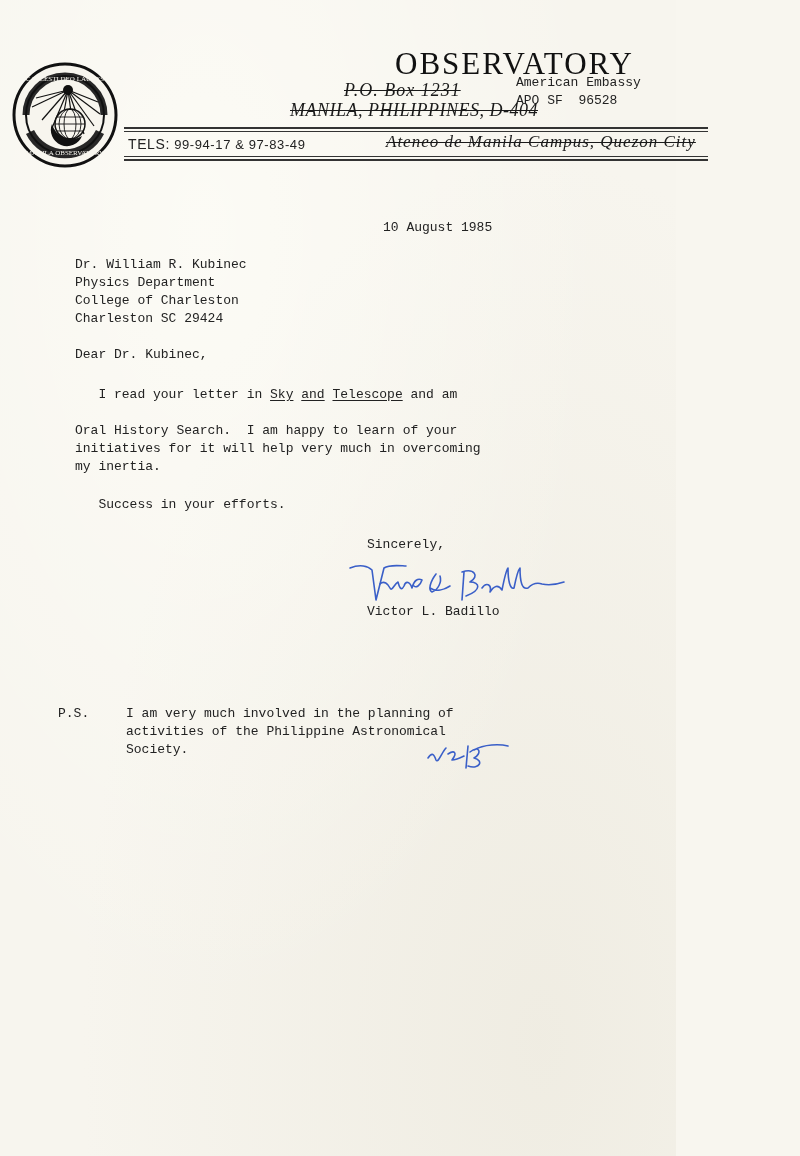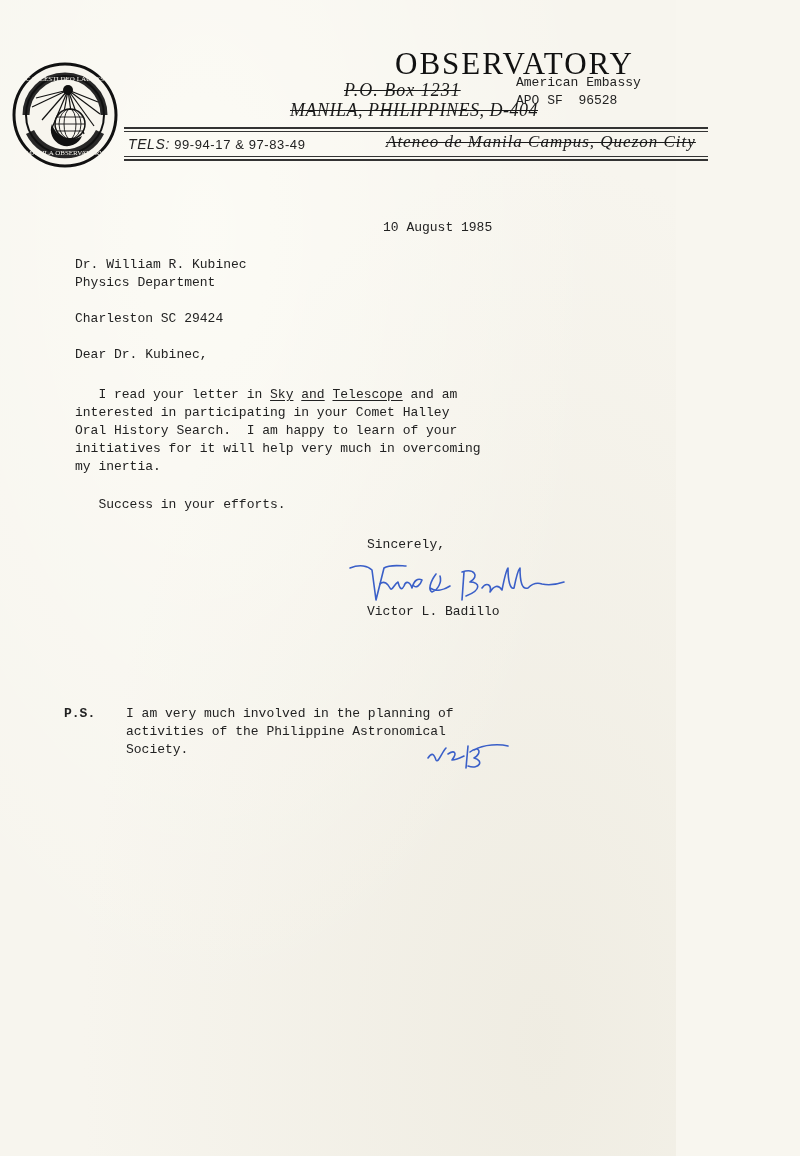--- a/index.html
+++ b/index.html
@@ -79,56 +79,56 @@
 
   <div class="abs mono typed" style="left:516px; top:74px;">American Embassy</div>
   <div class="abs mono typed" style="left:516px; top:92px;">APO SF  96528</div>
 
   <div class="rule" style="top:127px; height:2px;"></div>
   <div class="rule" style="top:131px; height:1px;"></div>
   <div class="rule" style="top:156px; height:1px;"></div>
   <div class="rule" style="top:159px; height:2px;"></div>
 
   <div class="tels sans">
-    <span class="cap" style="text-transform:uppercase; font-variant:small-caps;font-style:italic;">Tels:</span>
+    <span class="cap" style="text-transform:uppercase; font-variant:small-caps;">Tels:</span>
     <span>99-94-17 &amp; 97-83-49</span>
   </div>
   <div class="abs serif struck" style="left:386px; top:132px; font-size:17px;">Ateneo de Manila Campus, Quezon City</div>
 
   <div class="abs mono typed" style="left:383px; top:219px;">10 August 1985</div>
 
   <div class="abs mono typed" style="left:75px; top:256px;">Dr. William R. Kubinec</div>
   <div class="abs mono typed" style="left:75px; top:274px;">Physics Department</div>
+  <div class="abs mono typed" style="left:75px; top:292px;">College of Charleston</div>
   <div class="abs mono typed" style="left:75px; top:310px;">Charleston SC 29424</div>
 
   <div class="abs mono typed" style="left:75px; top:346px;">Dear Dr. Kubinec,</div>
 
   <div class="abs mono typed" style="left:75px; top:386px;"><span>   I read your letter in </span><span class="u">Sky</span> <span class="u">and</span> <span class="u">Telescope</span><span> and am</span></div>
-  <div class="abs mono typed" style="left:75px; top:404px;">interested in participating in your Comet Halley</div>
   <div class="abs mono typed" style="left:75px; top:422px;">Oral History Search.  I am happy to learn of your</div>
   <div class="abs mono typed" style="left:75px; top:440px;">initiatives for it will help very much in overcoming</div>
   <div class="abs mono typed" style="left:75px; top:458px;">my inertia.</div>
 
   <div class="abs mono typed" style="left:75px; top:496px;">   Success in your efforts.</div>
 
   <div class="abs mono typed" style="left:367px; top:536px;">Sincerely,</div>
 
   <svg class="sig" style="left:346px; top:560px;" width="230" height="46" viewBox="0 0 230 46">
     <g fill="none" stroke="#3a5fc8" stroke-width="1.6" stroke-linecap="round" stroke-linejoin="round">
       <path d="M4 8 C14 4 22 6 26 10 L30 40 L38 8 C44 4 56 6 60 6"></path>
       <path d="M34 24 C38 20 42 24 44 28 C46 32 48 24 52 22 C54 30 56 30 58 26 C60 20 64 22 66 28 C68 20 72 18 76 20 C74 26 70 28 68 26"></path>
       <path d="M90 14 C84 22 82 30 86 32 C92 30 96 22 94 16 M84 28 C90 32 98 30 104 26"></path>
       <path d="M118 12 L116 40 M116 12 C128 8 134 16 124 22 C134 22 136 30 120 36"></path>
       <path d="M136 28 C140 22 146 24 144 32 C148 26 152 24 156 30 C158 20 160 10 162 8 C162 20 164 30 168 28 C170 18 172 10 174 8 C174 22 176 30 182 28 C186 24 190 22 196 24 C204 26 212 24 218 22"></path>
     </g>
   </svg>
 
   <div class="abs mono typed" style="left:367px; top:603px;">Victor L. Badillo</div>
 
-  <div class="abs mono typed" style="left:64px; top:705px;font-weight:bold;">P.S.</div>
+  <div class="abs mono typed" style="left:58px; top:705px;">P.S.</div>
   <div class="abs mono typed" style="left:126px; top:705px;">I am very much involved in the planning of</div>
   <div class="abs mono typed" style="left:126px; top:723px;">activities of the Philippine Astronomical</div>
   <div class="abs mono typed" style="left:126px; top:741px;">Society.</div>
 
   <svg class="sig" style="left:424px; top:740px;" width="90" height="32" viewBox="0 0 90 32">
     <g fill="none" stroke="#3a5fc8" stroke-width="1.6" stroke-linecap="round" stroke-linejoin="round">
       <path d="M4 18 C8 12 10 14 12 20 C14 24 18 12 22 8"></path>
       <path d="M24 14 C30 10 34 12 28 20 C32 20 36 18 40 16"></path>
       <path d="M44 6 L42 28 M46 12 C56 4 58 14 50 18 C60 20 56 30 44 26 M50 10 C60 4 76 4 84 6"></path>
     </g>

